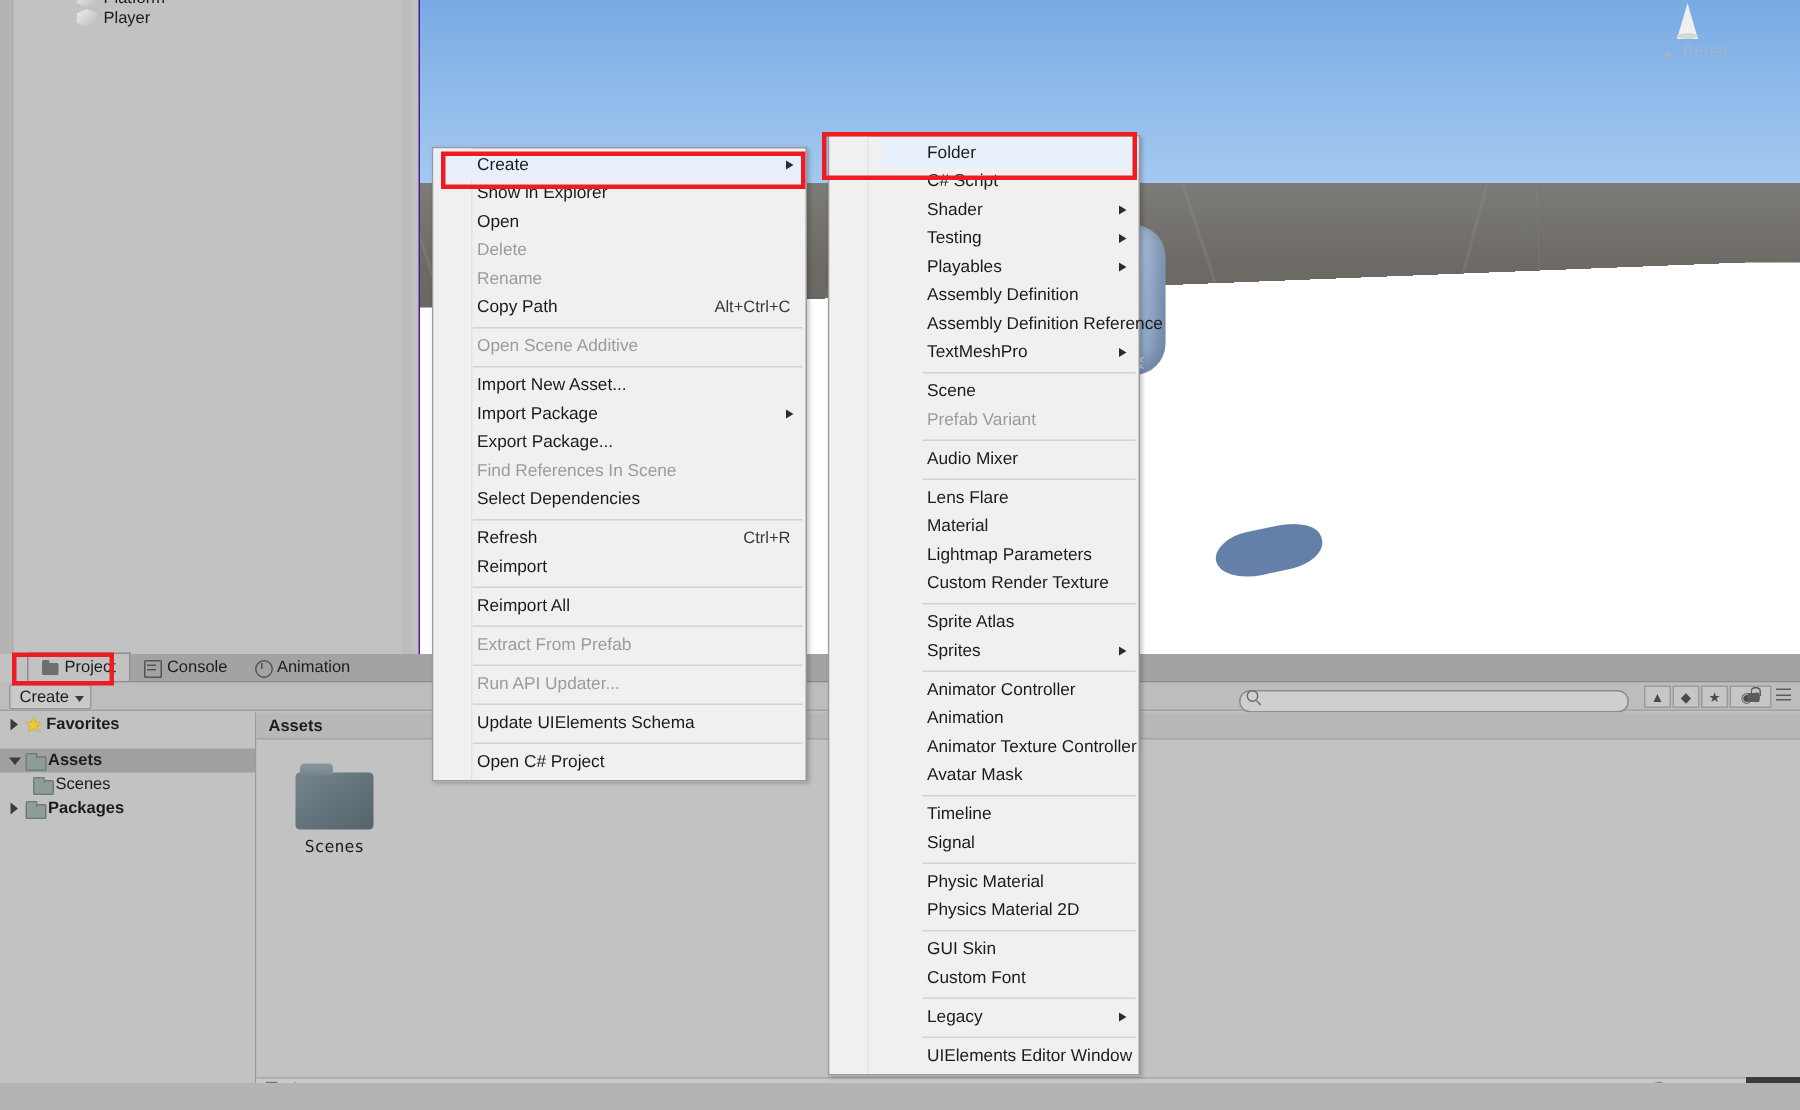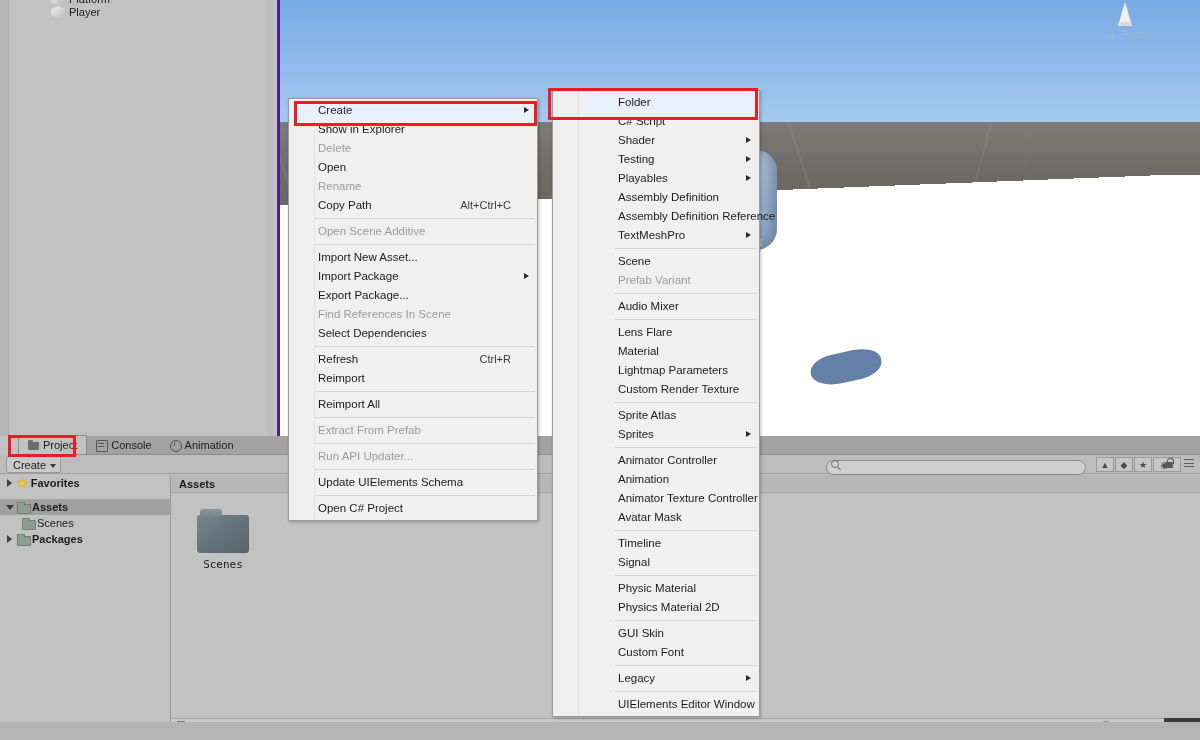--- a/index.html
+++ b/index.html
@@ -47,21 +47,21 @@
                 border-left: 7px solid transparent; border-right: 7px solid transparent;
                 border-bottom: 24px solid #f0f0f0; }
   .gizmo-cone::after { content:''; position:absolute; left:-7px; top:20px; width:14px; height:4px;
                 border-radius:50%; background:#d8d8d8; }
   .persp-label { position: absolute; right: 48px; top: 28px; font-size: 11px; color: #9fb6cf;
                  letter-spacing: .3px; }
   .persp-arrow { position:absolute; right: 86px; top: 29px; color:#9fb6cf; font-size: 11px; }
 
   
   .hierarchy { position: absolute; left: 0; top: 0; width: 280px; height: 436px;
-               background: #c2c2c2; border-right: 3px solid #4c1d95; }
+               background: #c2c2c2; border-right: 1px solid #4c1d95; }
   .hier-inner { position:absolute; left: 8px; top: 0; right: 4px; bottom: 0; background:#c2c2c2;
                 border-left: 1px solid #adadad; }
   .hier-scroll { position:absolute; right: 0px; top: 0; width: 7px; height: 436px; background:#bdbdbd; }
   .hier-row { position: absolute; display:flex; align-items:center; gap:4px; font-size:11px; color:#1b1b1b; }
   .cube-ico { width: 14px; height: 13px; position: relative; display:inline-block; }
   .cube-ico::before { content:''; position:absolute; inset:1px 0 0 0;
      background: linear-gradient(to bottom right, #eee 0%, #d2d2d2 55%, #b7b7b7 100%);
      clip-path: polygon(50% 0, 100% 25%, 100% 75%, 50% 100%, 0 75%, 0 25%);
      border-radius: 1px; }
   .cube-ico::after { content:''; position:absolute; left:0; top:1px; width:100%; height:100%;
@@ -161,21 +161,21 @@
 
   
   .ctx { position:absolute; background:#f0f0f0; border:1px solid #9a9a9a;
          box-shadow: 1px 1px 3px rgba(0,0,0,.25); font-size:11.5px; color:#1b1b1b; padding:2px 0;}
   .ctx.main { left:288px; top:98px; width:250px; }
   .ctx.sub  { left:552px; top:90px; width:208px; max-height:650px;padding-left:36px; }
   .ctx-item { position:relative; height:19px; line-height:19px; padding-left:29px; padding-right:18px;
               white-space:nowrap; }
   .ctx-item.disabled { color:#9b9b9b; }
   .ctx-item.highlight { background:#e8f0fb; }
-  .ctx-item .shortcut { position:absolute; right:26px; color:#3a3a3a; font-size:11px; }
+  .ctx-item .shortcut { position:absolute; right:10px; color:#3a3a3a; font-size:11px; }
   .ctx-item .sub-arrow { position:absolute; right:8px; top:6px;
      border-top:3.5px solid transparent; border-bottom:3.5px solid transparent; border-left:5px solid #2b2b2b; }
   .ctx-sep { height:1px; background:#d2d2d2; margin:3px 2px 3px 26px; }
   .ctx .gutter { position:absolute; left:0; top:0; bottom:0; width:26px; background:#f0f0f0;
                  border-right:1px solid #e3e3e3; }
 
   
   .redbox { position:absolute; border:3px solid #ee1c22; pointer-events:none; }
 
   
@@ -313,22 +313,22 @@
       </div>
     </div>
   </div>
 
   <div class="bottom-strip"></div>
 
   <div class="ctx main" id="ctx-main">
     <div class="gutter"></div>
   <div class="ctx-item highlight"><span>Create</span><span class="sub-arrow"></span></div>
       <div class="ctx-item"><span>Show in Explorer</span></div>
+      <div class="ctx-item"><span>Open</span></div>
       <div class="ctx-item disabled"><span>Delete</span></div>
-      <div class="ctx-item"><span>Open</span></div>
       <div class="ctx-item disabled"><span>Rename</span></div>
       <div class="ctx-item"><span>Copy Path</span><span class="shortcut">Alt+Ctrl+C</span></div>
       <div class="ctx-sep"></div>
       <div class="ctx-item disabled"><span>Open Scene Additive</span></div>
       <div class="ctx-sep"></div>
       <div class="ctx-item"><span>Import New Asset...</span></div>
       <div class="ctx-item"><span>Import Package</span><span class="sub-arrow"></span></div>
       <div class="ctx-item"><span>Export Package...</span></div>
       <div class="ctx-item disabled"><span>Find References In Scene</span></div>
       <div class="ctx-item"><span>Select Dependencies</span></div>

